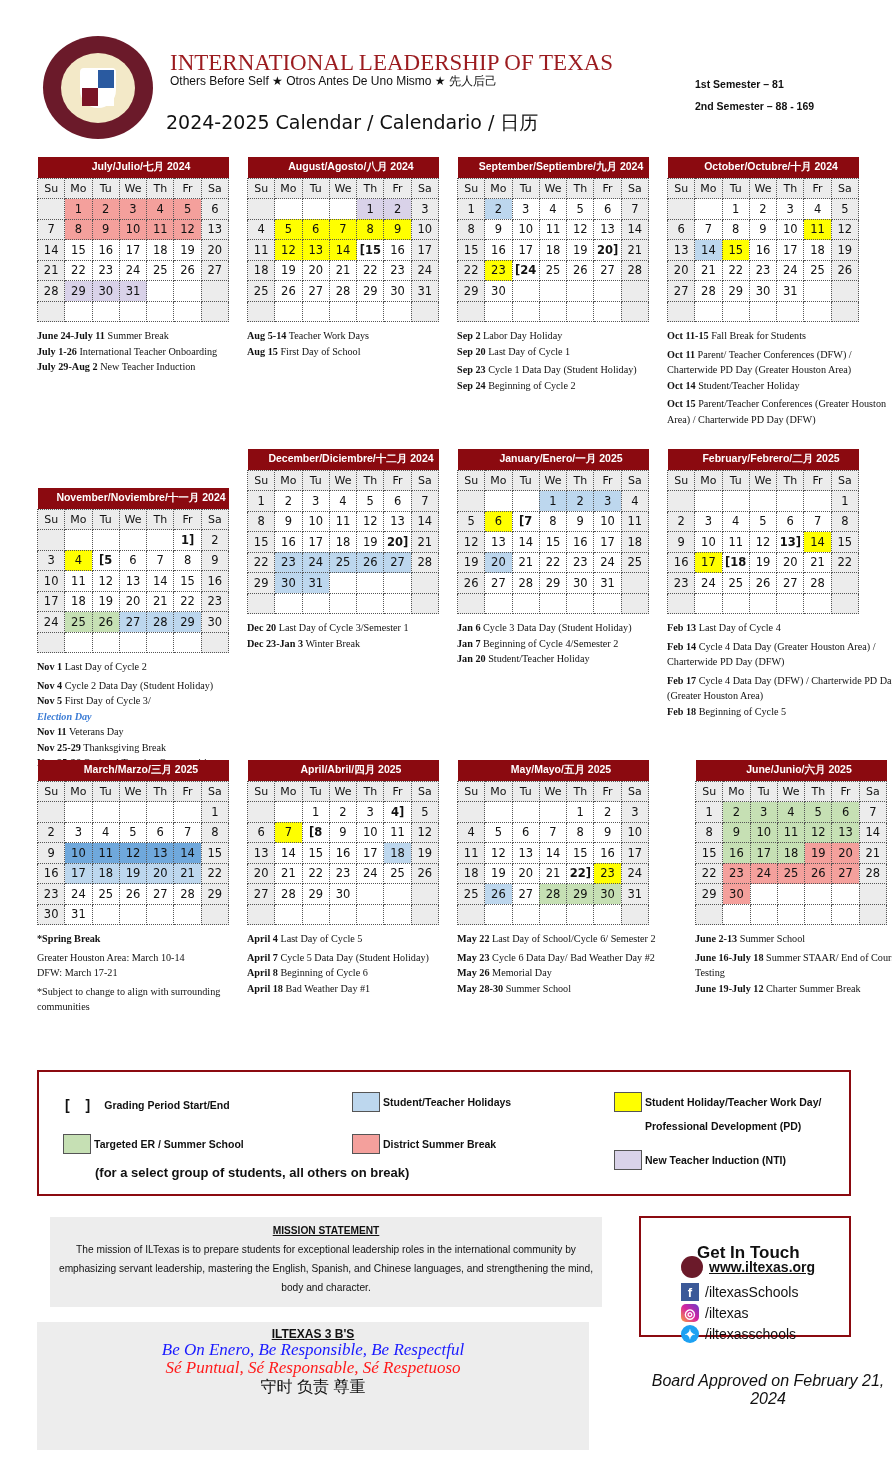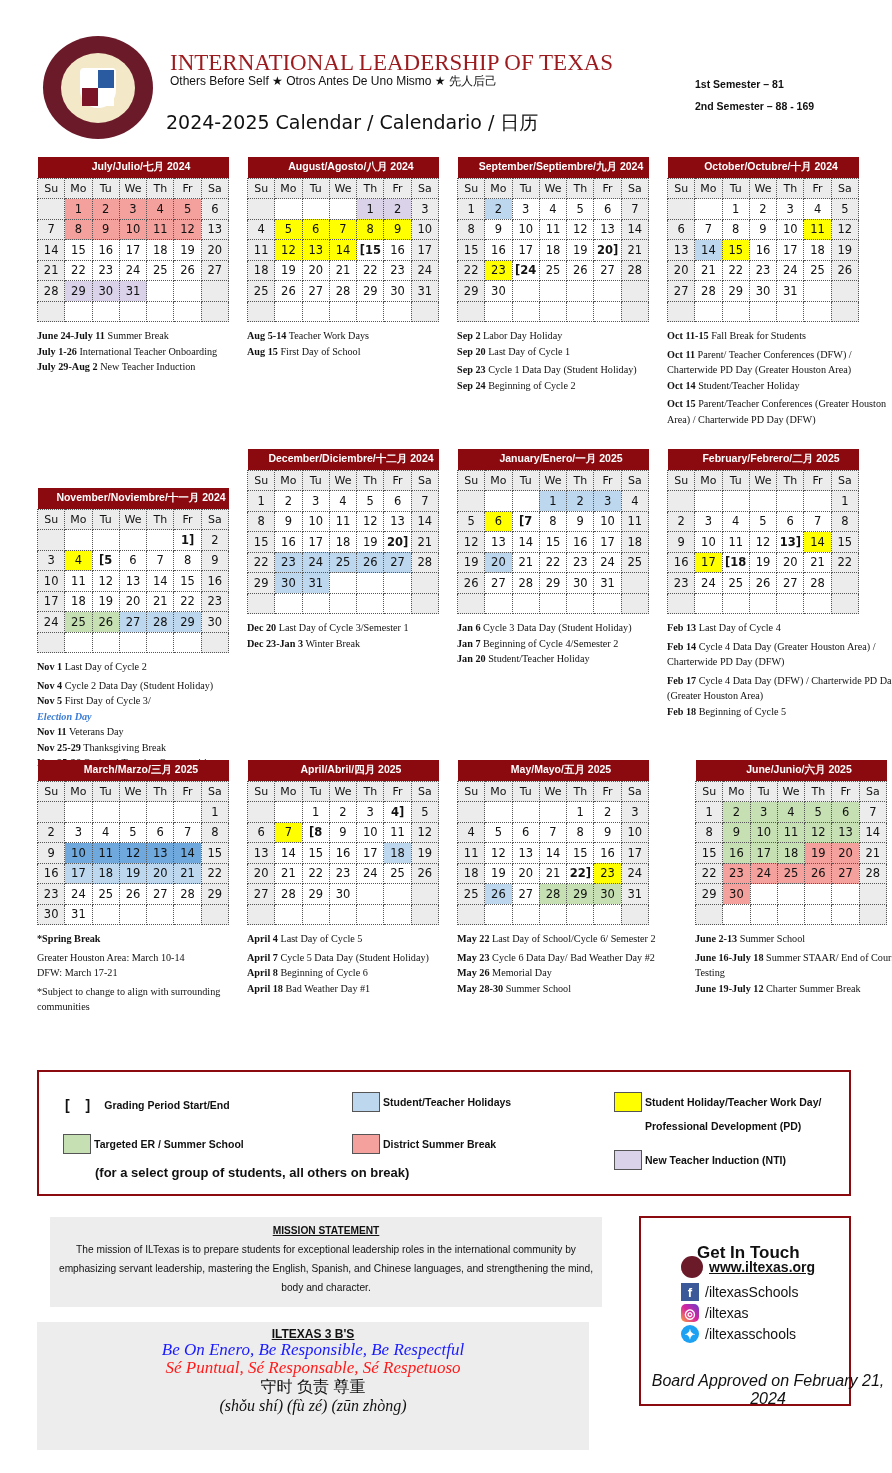--- a/index.html
+++ b/index.html
@@ -36,21 +36,21 @@
   .sw { width: 28px; height: 20px; border: 1px solid #555; margin-right: 3px; }
   .brack { font-size: 14px; margin-right: 8px; letter-spacing: 6px; }
   .mission { position: absolute; left: 37px; top: 1217px; width: 552px; height: 90px; background: #ededed; text-align: center; font-size: 10.2px; line-height: 19px; margin-left: 13px; }
   .mission .mtitle { font-weight: bold; text-decoration: underline; margin-top: 4px; }
   .bs { position: absolute; left: 37px; top: 1322px; width: 552px; height: 128px; background: #ededed; text-align: center; }
   .bs .btitle { font-weight: bold; text-decoration: underline; font-size: 12px; margin-top: 5px; }
   .bs .en { font-family: "Liberation Serif", serif; font-style: italic; font-size: 17px; color: #1a1aff; line-height: 18px; }
   .bs .es { font-family: "Liberation Serif", serif; font-style: italic; font-size: 17px; color: #ff1a1a; line-height: 18px; }
   .bs .zh { font-size: 16px; line-height: 20px; }
   .bs .py { font-family: "Liberation Serif", serif; font-style: italic; font-size: 16px; line-height: 18px; }
-  .contact { position: absolute; left: 639px; top: 1216px; width: 212px; height: 190px; border: 2px solid #8b0a10; }
+  .contact { position: absolute; left: 639px; top: 1216px; width: 212px; height: 121px; border: 2px solid #8b0a10; }
   .contact .row { position: absolute; left: 40px; display: flex; align-items: center; font-size: 14px; }
   .ico { width: 18px; height: 18px; margin-right: 6px; display: inline-flex; align-items: center; justify-content: center; color: #fff; font-weight: bold; font-size: 13px; }
   .board { position: absolute; left: 644px; top: 1372px; font-size: 16px; font-style: italic; text-align: center; }
 </style>
 </head>
 <body>
 
 <div class="logo">
   <div class="logo-inner">
       <div class="logo-shield">
@@ -1036,21 +1036,20 @@
 <div class="mission">
   <div class="mtitle">MISSION STATEMENT</div>
   <div style="padding:0 4px;">The mission of ILTexas is to prepare students for exceptional leadership roles in the international community by emphasizing servant leadership, mastering the English, Spanish, and Chinese languages, and strengthening the mind, body and character.</div>
 </div>
 
 <div class="bs">
   <div class="btitle">ILTEXAS 3 B'S</div>
   <div class="en">Be On Enero, Be Responsible, Be Respectful</div>
   <div class="es">Sé Puntual, Sé Responsable, Sé Respetuoso</div>
   <div class="zh">守时 负责 尊重</div>
-  <div class="py">(shǒu shí) (fù zé) (zūn zhòng)</div>
 </div>
 
 <div class="contact">
   <div class="row" style="top:25px;left:56px;font-size:17px;font-weight:bold;">Get In Touch</div>
   <div class="row" style="top:38px;">
     <span class="ico" style="background:#6b1a2a;border-radius:50%;width:22px;height:22px;"></span>
     <a style="color:#111;font-weight:bold;text-decoration:underline;font-size:14px;">www.iltexas.org</a>
   </div>
   <div class="row" style="top:65px;">
     <span class="ico" style="background:#3b5998;">f</span>

